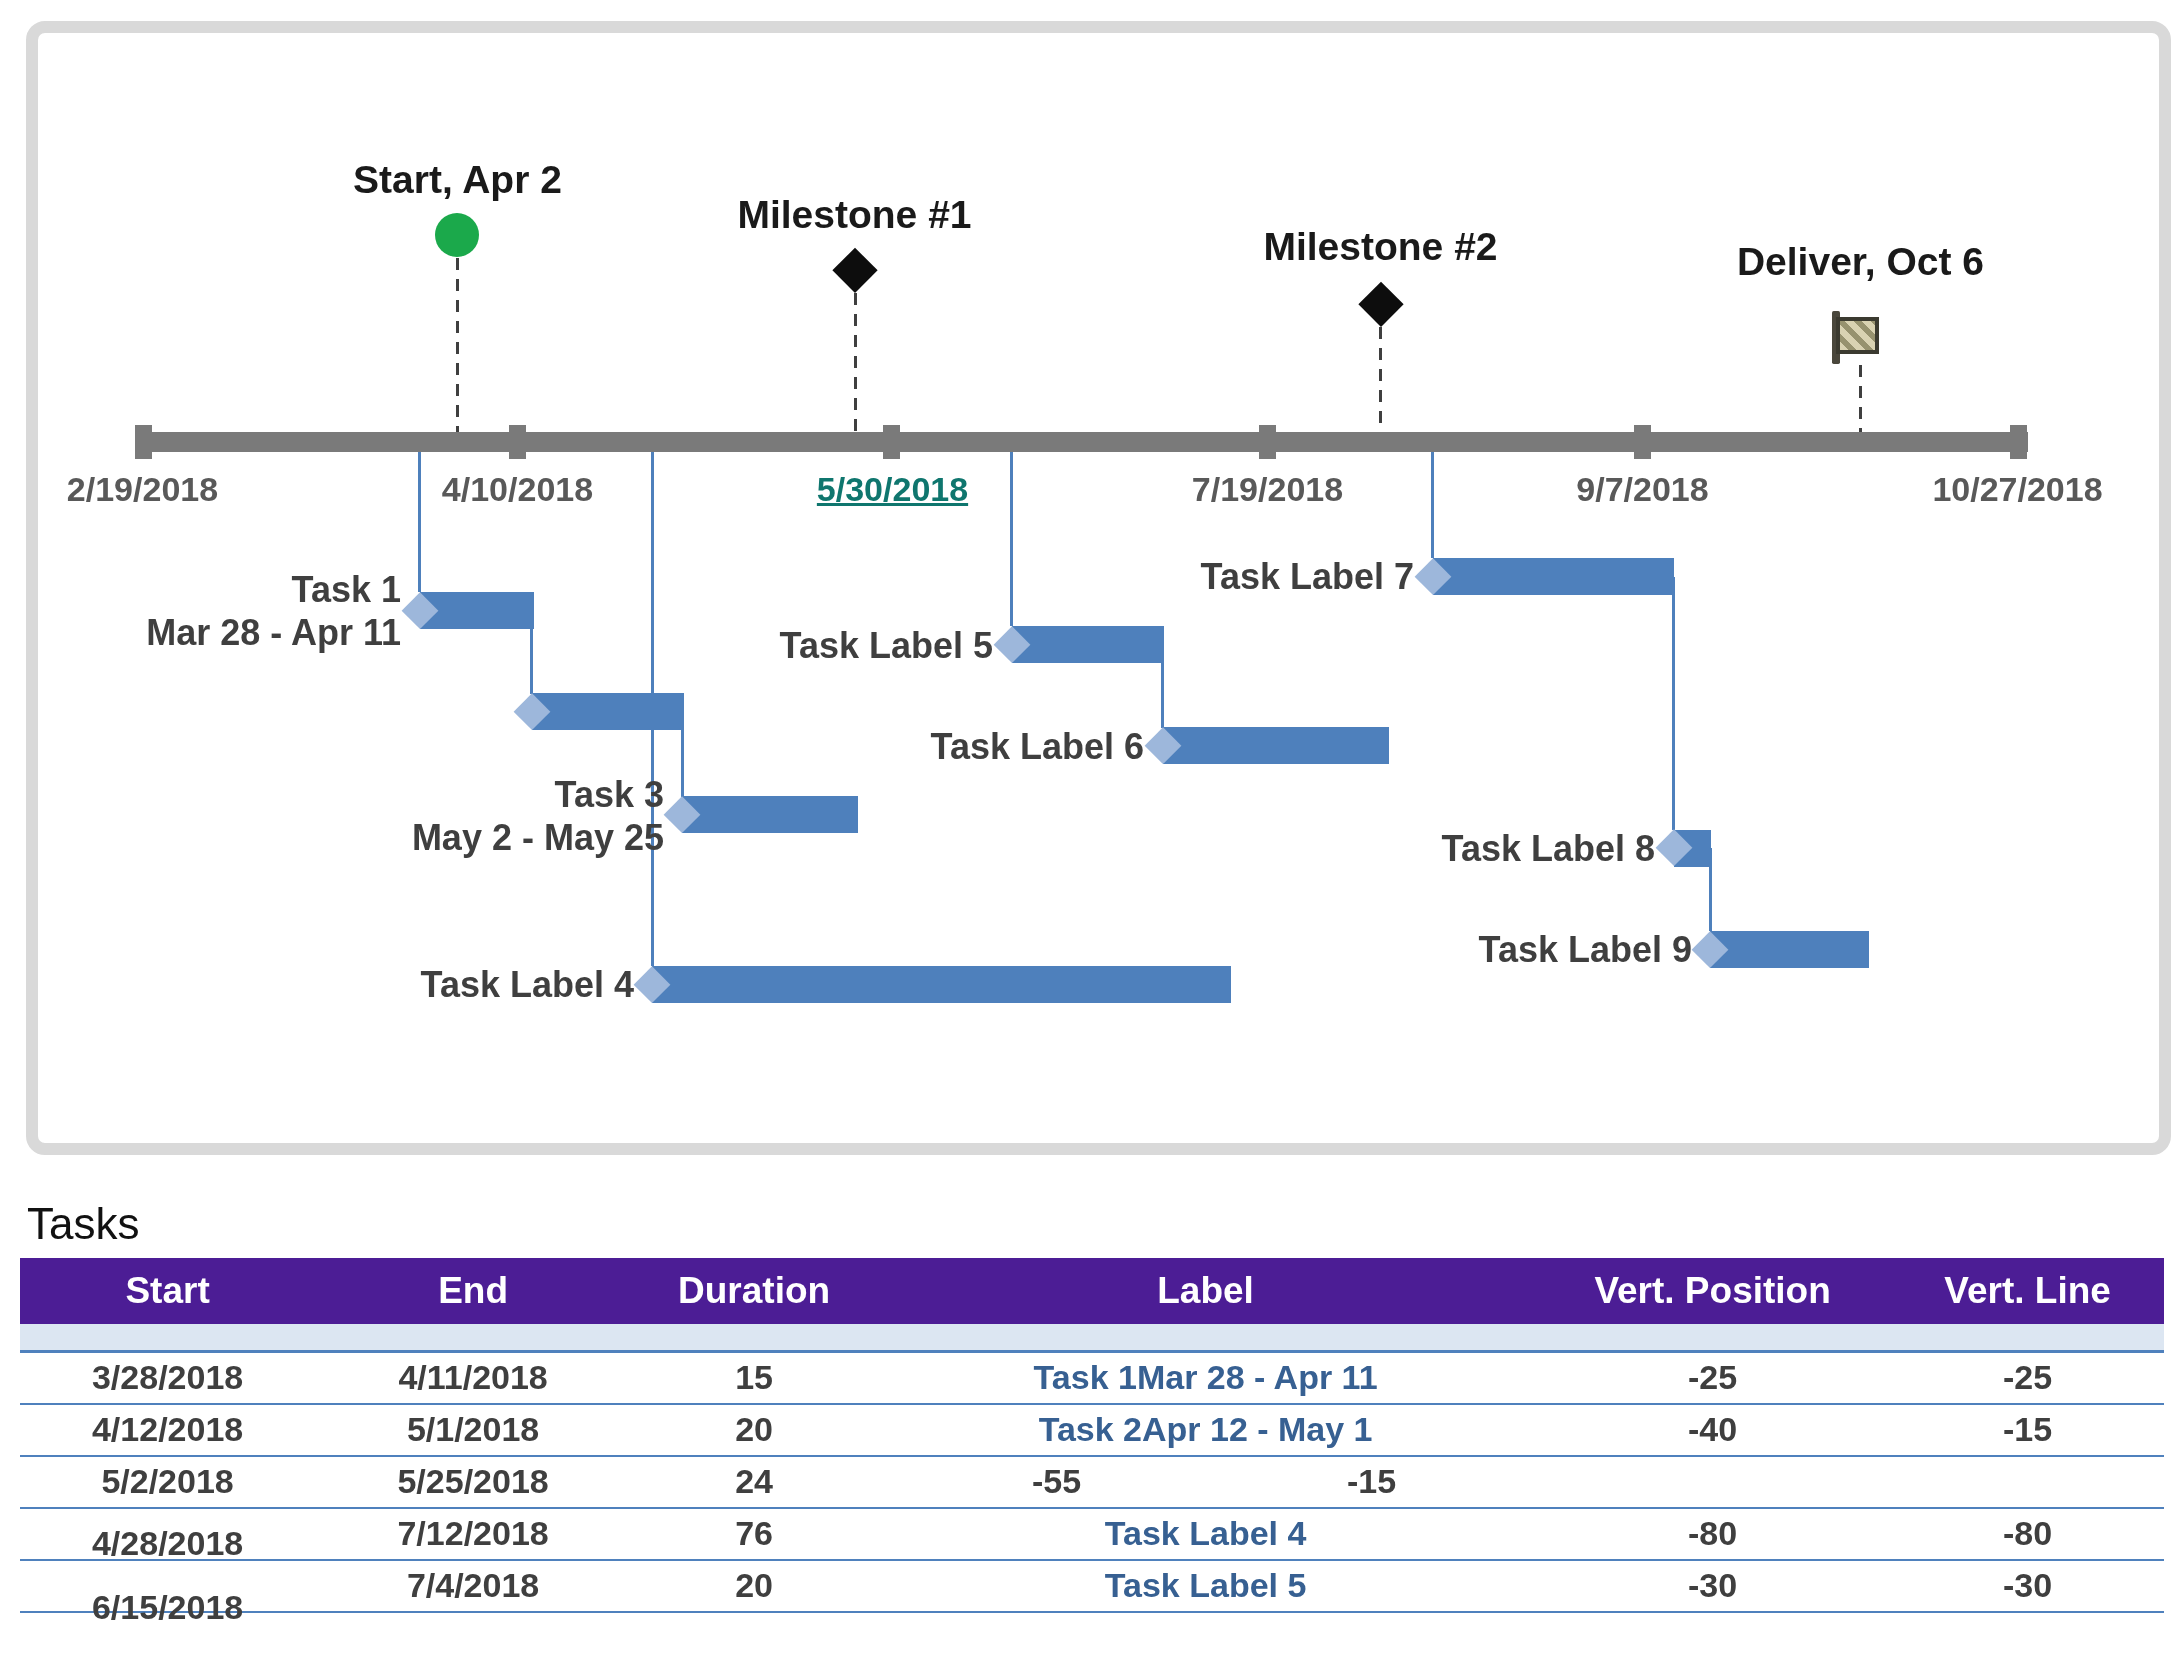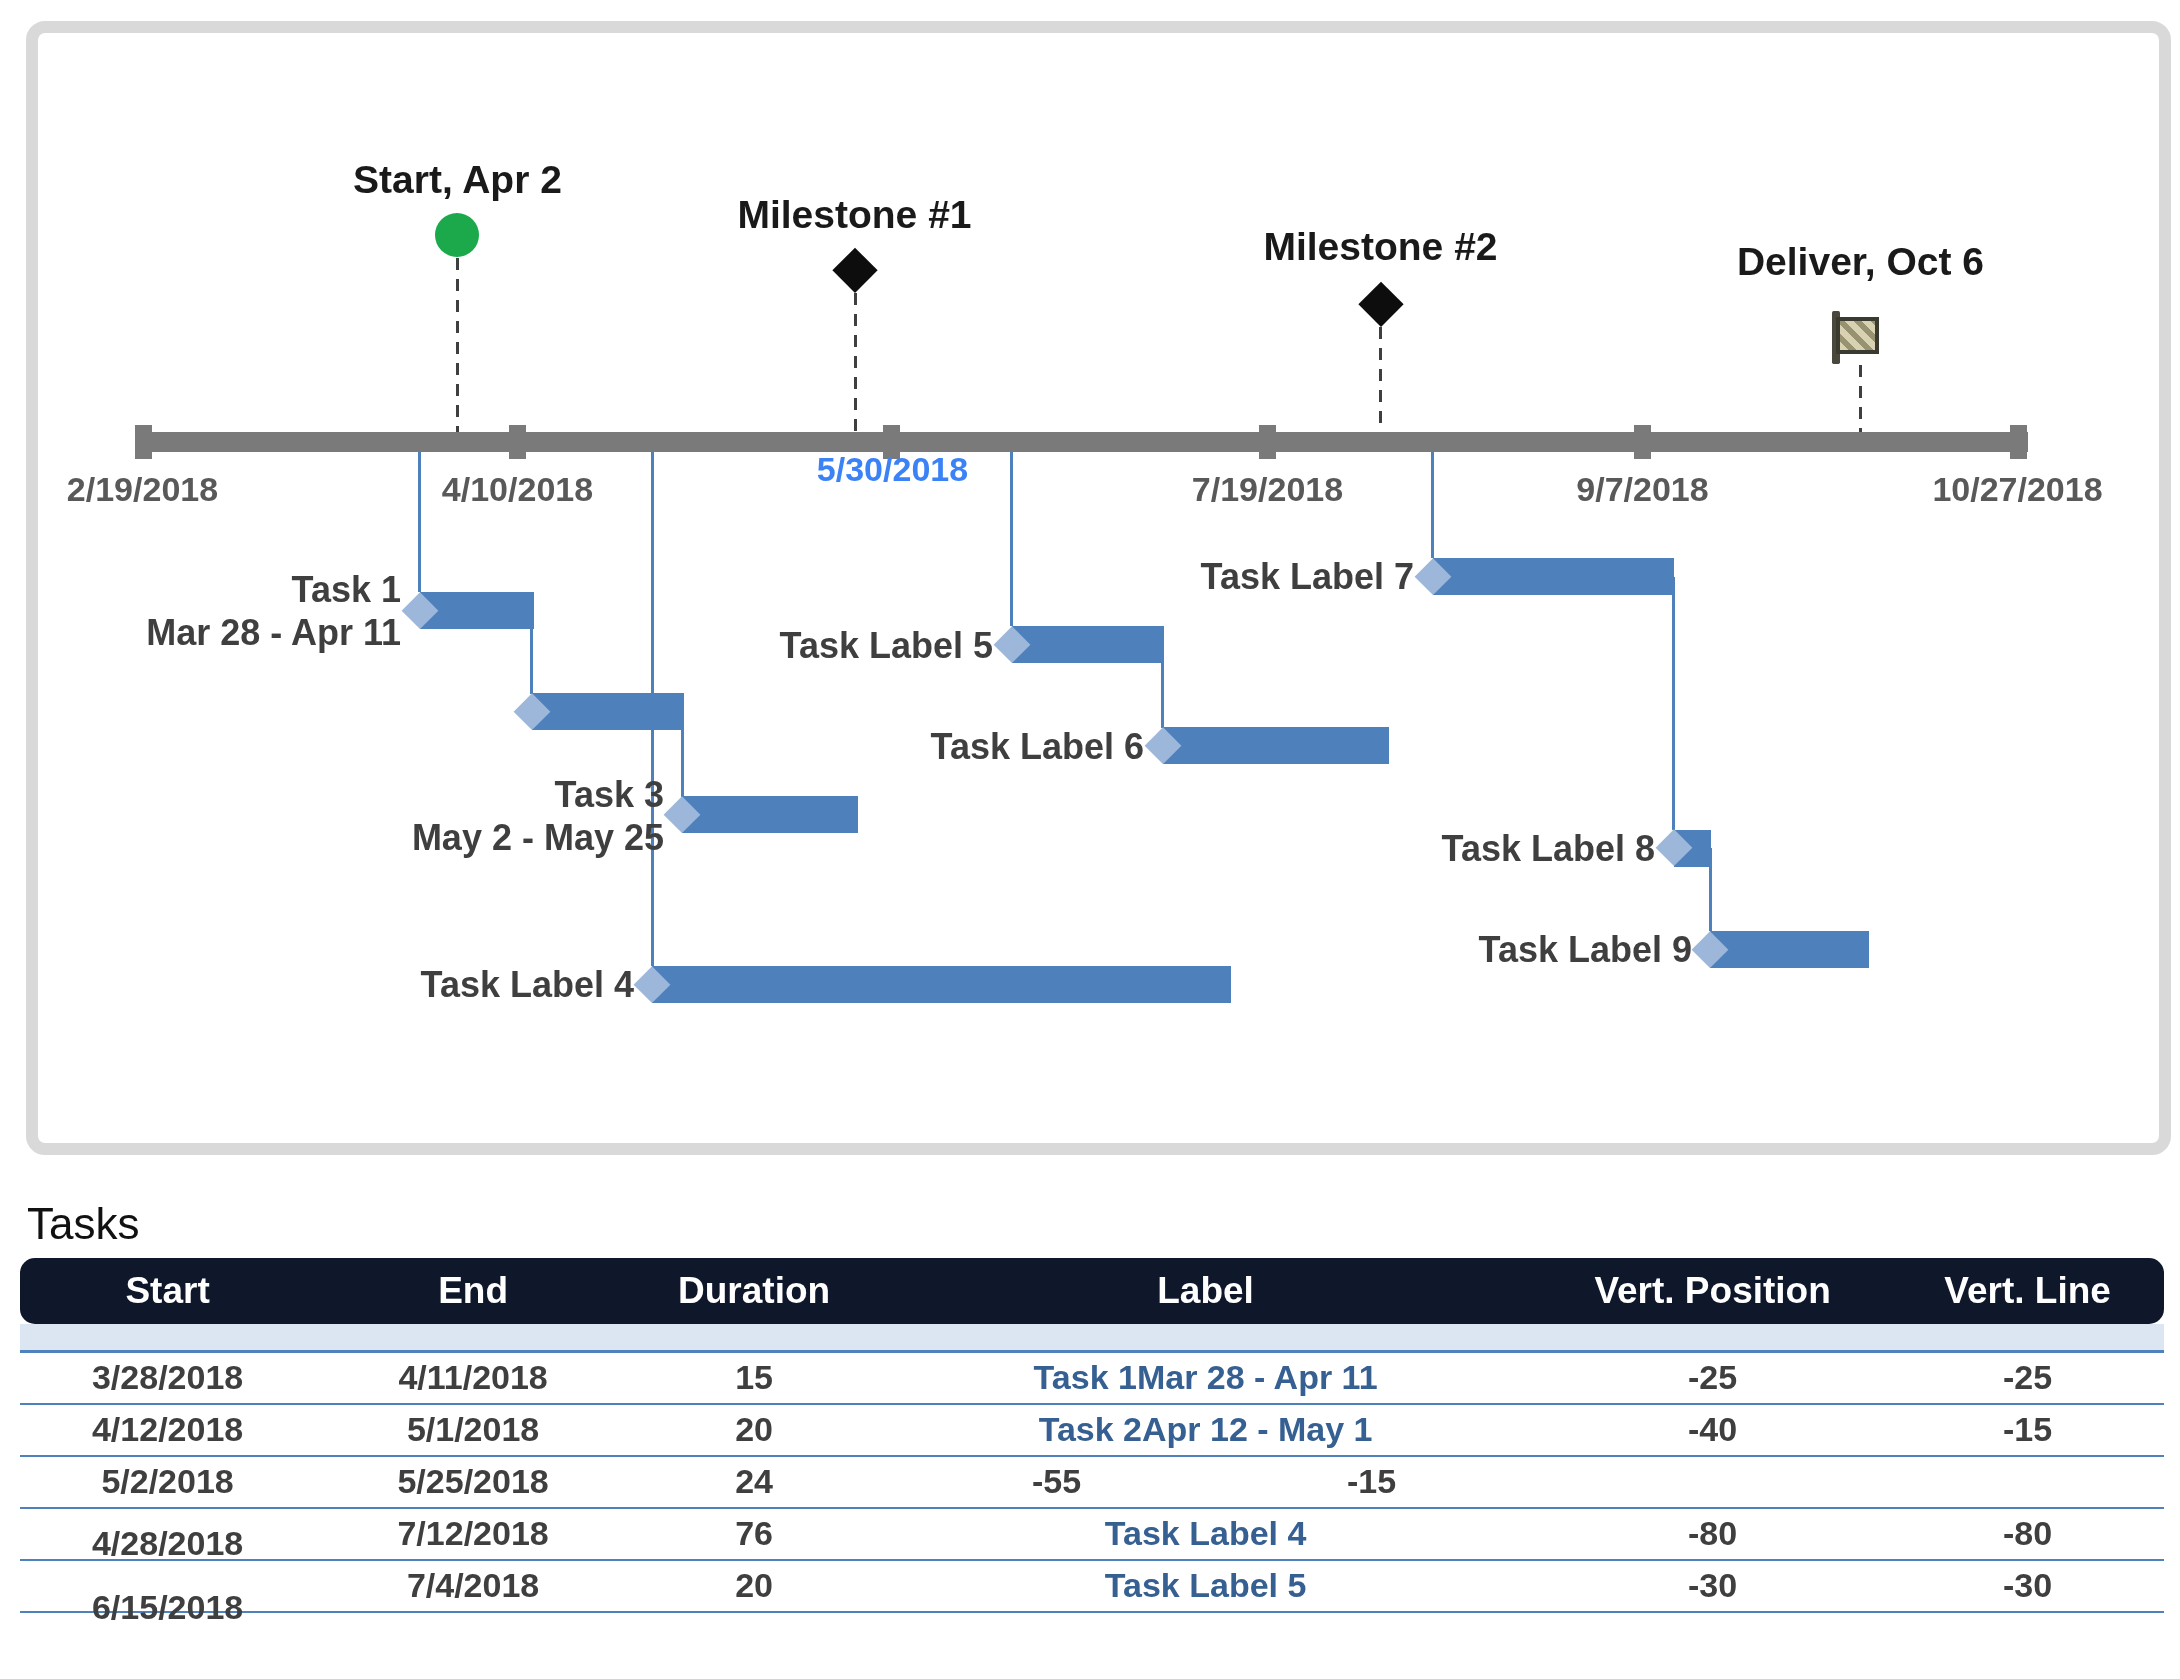--- a/index.html
+++ b/index.html
@@ -24,21 +24,21 @@
   .axis-cap{position:absolute;background:#7a7a7a;}
   .axis-date{position:absolute;width:273px;text-align:center;font-size:34px;font-weight:bold;color:#595959;}
   
   .task-line{position:absolute;width:3.4px;background:#4e80bc;}
   .task-bar{position:absolute;height:37px;background:#4e80bc;}
   .task-diamond{position:absolute;width:26.4px;height:26.4px;background:#9db7db;transform:translate(-50%,-50%) rotate(45deg);}
   .task-label{position:absolute;text-align:right;font-size:36px;font-weight:bold;color:#3f3f3f;line-height:43px;white-space:pre;}
   
   .tasks-heading{position:absolute;left:27px;top:1199px;font-size:44px;color:#111111;}
   .tasks-table{position:absolute;left:19.6px;top:1258px;width:2144px;}
-  .t-header{display:flex;height:66px;background:#0f172a;align-items:center;border-radius:15px;}
+  .t-header{display:flex;height:66px;background:#4c1d95;align-items:center;}
   .t-header .cell{color:#ffffff;font-size:37px;font-weight:bold;}
   .t-subrow{height:25.6px;background:#dce6f2;border-bottom:3.4px solid #4f81bd;}
   .t-row{display:flex;height:50px;background:#ffffff;border-bottom:2.6px solid #4f81bd;align-items:center;}
   .cell{text-align:center;font-size:34px;font-weight:bold;color:#3f3f3f;box-sizing:border-box;}
   .cell.label-col{color:#376092;}
 </style>
 </head>
 <body>
 
 <div class="chart-frame"></div>
@@ -98,21 +98,21 @@
     </div>
     <div class="axis-bar" style="left: 135px; top: 432px; width: 1893px; height: 20.4px; background: rgb(122, 122, 122);"></div>
     <div class="axis-cap" style="left: 135px; top: 425px; width: 17px; height: 34px; background: rgb(122, 122, 122);"></div>
     <div class="axis-cap" style="left: 2010px; top: 425px; width: 17px; height: 34px; background: rgb(122, 122, 122);"></div>
     <div class="axis-cap" style="left: 509px; top: 425px; width: 17px; height: 34px; background: rgb(122, 122, 122);"></div>
     <div class="axis-cap" style="left: 883px; top: 425px; width: 17px; height: 34px; background: rgb(122, 122, 122);"></div>
     <div class="axis-cap" style="left: 1259px; top: 425px; width: 17px; height: 34px; background: rgb(122, 122, 122);"></div>
     <div class="axis-cap" style="left: 1634px; top: 425px; width: 17px; height: 34px; background: rgb(122, 122, 122);"></div>
     <div class="axis-date" style="left: 6px; top: 470px; color: rgb(89, 89, 89);">2/19/2018</div>
     <div class="axis-date" style="left: 381px; top: 470px; color: rgb(89, 89, 89);">4/10/2018</div>
-    <div class="axis-date" style="left: 756px; top: 450px; color: #3b82f6;">5/30/2018</div>
+    <div class="axis-date" style="left: 756px; top: 470px; color: #0f766e; text-decoration: underline;">5/30/2018</div>
     <div class="axis-date" style="left: 1131px; top: 470px; color: rgb(89, 89, 89);">7/19/2018</div>
     <div class="axis-date" style="left: 1506px; top: 470px; color: rgb(89, 89, 89);">9/7/2018</div>
     <div class="axis-date" style="left: 1881px; top: 470px; color: rgb(89, 89, 89);">10/27/2018</div>
   </div>
 
 <div class="tasks-heading">Tasks</div>
 
 <div class="tasks-table">
     <div class="t-header">
       <div class="cell" style="width: 296px;">Start</div>

